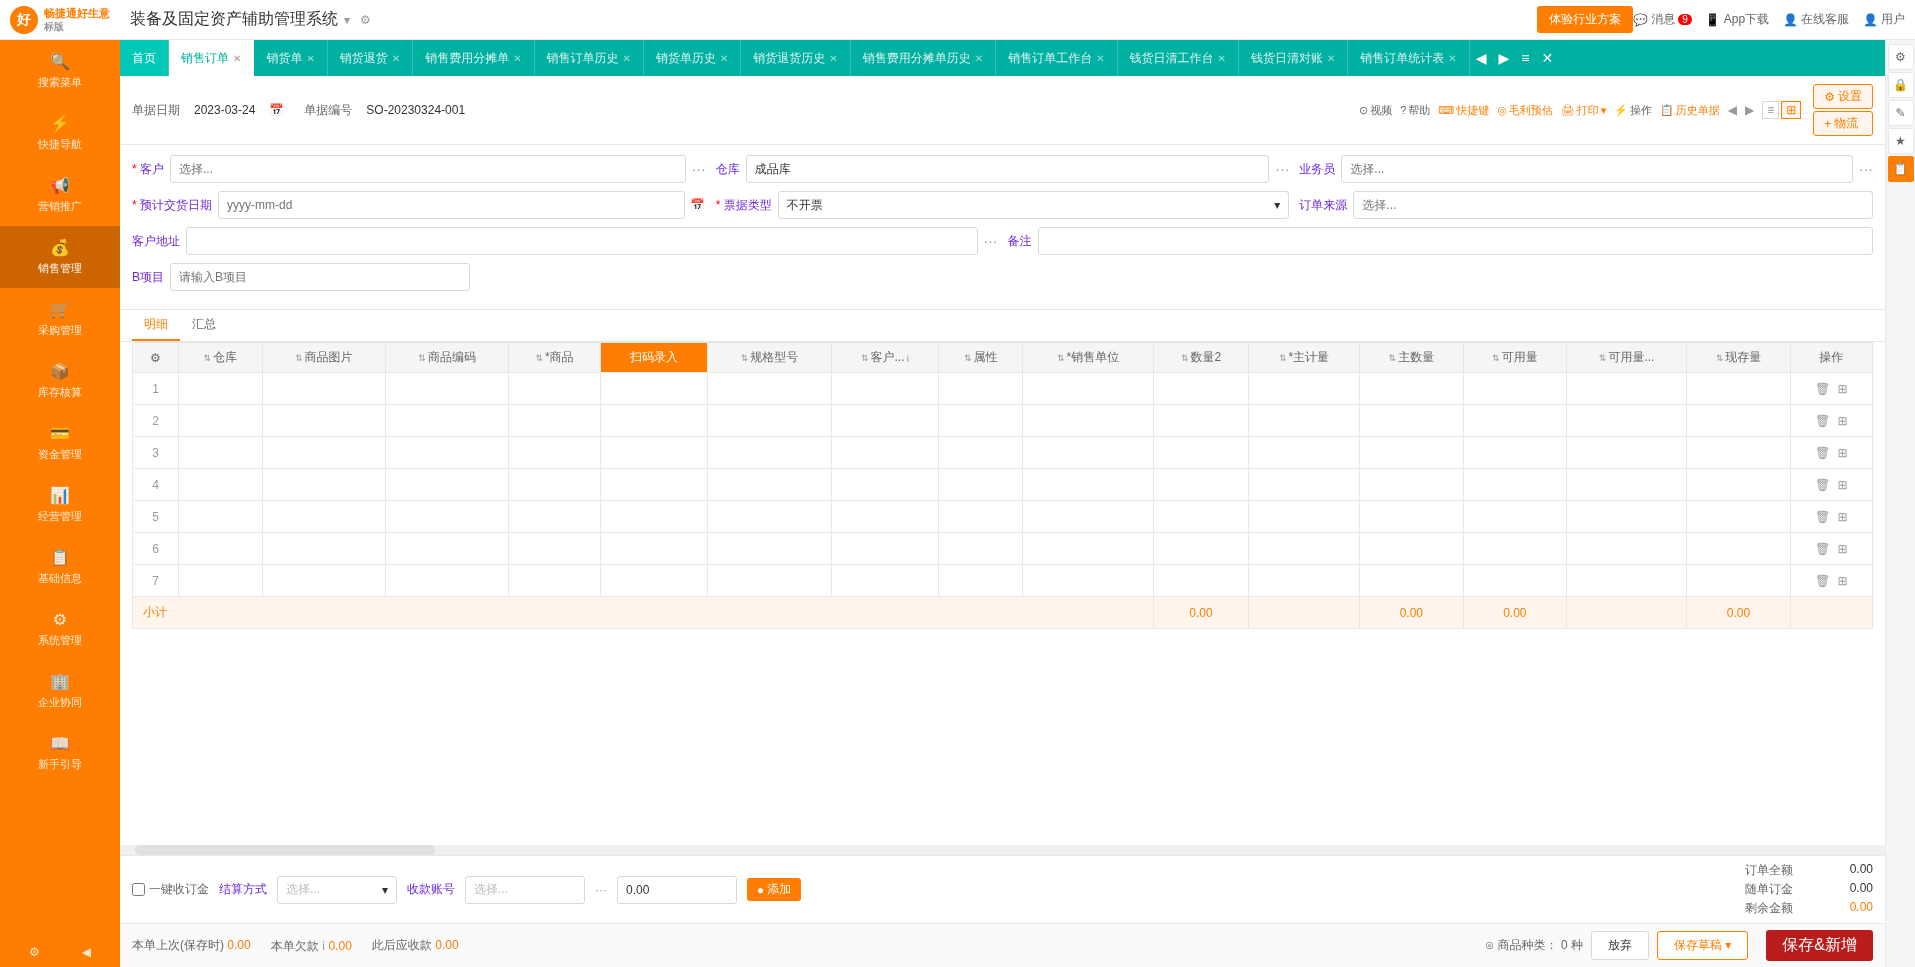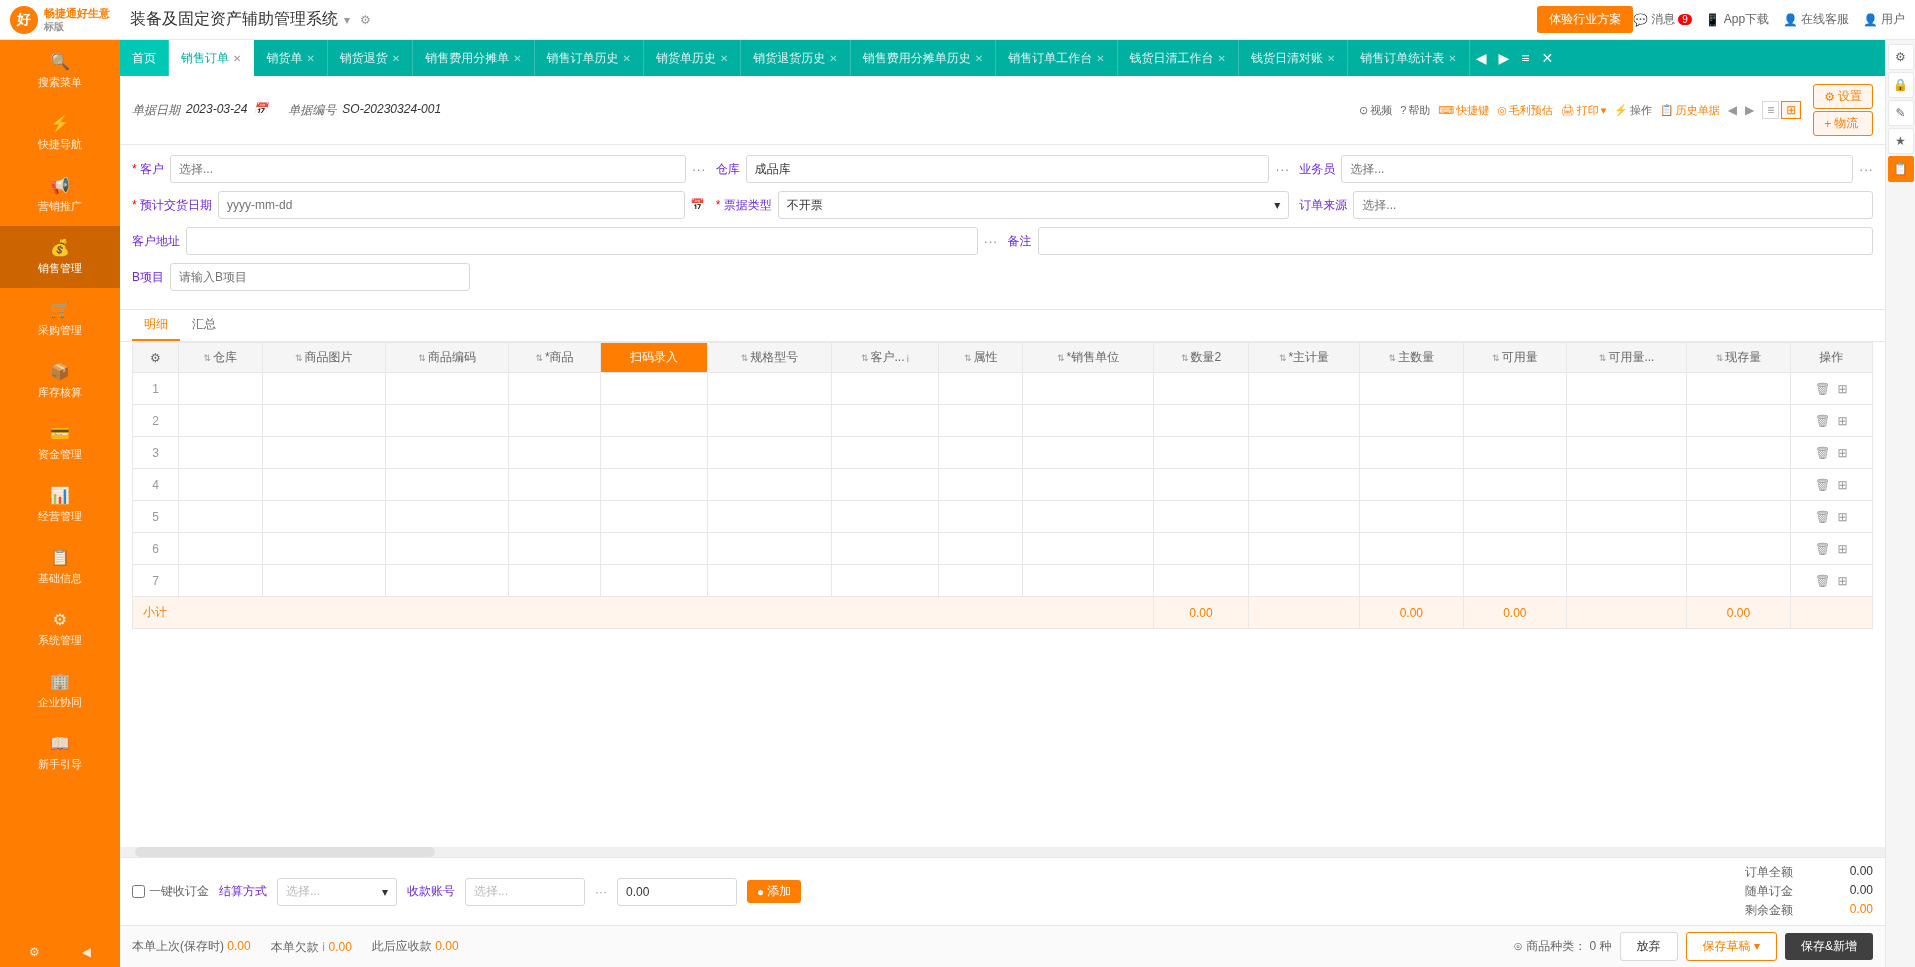--- a/index.html
+++ b/index.html
@@ -35,21 +35,21 @@
     .tab-item { height: 36px; padding: 0 12px; display: flex; align-items: center; gap: 4px; color: rgba(255,255,255,0.85); cursor: pointer; white-space: nowrap; font-size: 12px; border-right: 1px solid rgba(255,255,255,0.2); flex-shrink: 0; }
     .tab-item.active { background: #fff; color: #00b0a0; }
     .tab-item.home { background: #00c8b4; color: #fff; }
     .tab-close { font-size: 10px; color: rgba(255,255,255,0.6); cursor: pointer; }
     .tab-item.active .tab-close { color: #999; }
     .tab-nav-btn { color: #fff; padding: 0 6px; cursor: pointer; font-size: 14px; }
 
     
     .form-header { display: flex; align-items: center; padding: 8px 12px; background: #fff; border-bottom: 1px solid #e8e8e8; gap: 20px; flex-wrap: wrap; }
     .form-header-actions { margin-left: auto; display: flex; gap: 8px; align-items: center; }
-    .form-field { display: flex; align-items: flex-start; gap: 6px; font-style: italic; }
+    .form-field { display: flex; align-items: center; gap: 14px; }
     .form-label { color: #666; white-space: nowrap; }
     .form-value { color: #333; font-weight: 500; }
     .action-link { color: #666; font-size: 11px; cursor: pointer; display: flex; align-items: center; gap: 2px; }
     .action-link.orange { color: #ff7d00; }
 
     
     .form-body { padding: 10px 12px; background: #fff; border-bottom: 1px solid #e8e8e8; }
     .form-row { display: flex; align-items: center; margin-bottom: 8px; gap: 10px; }
     .field-group { display: flex; align-items: center; gap: 6px; flex: 1; }
     .field-label { color: #6d28d9; white-space: nowrap; min-width: fit-content; }
@@ -76,21 +76,21 @@
     .subtotal-label { color: #ff7d00; font-weight: 600; text-align: left; padding-left: 10px; }
     .subtotal-value { color: #ff7d00; font-weight: 600; }
 
     
     .page-footer { padding: 6px 12px; border-top: 1px solid #e8e8e8; background: #fafafa; display: flex; align-items: center; gap: 20px; flex-shrink: 0; }
     .footer-info { display: flex; gap: 20px; }
     .footer-item { color: #666; }
     .footer-value { color: #ff7d00; }
     .footer-actions { margin-left: auto; display: flex; gap: 8px; align-items: center; }
     .btn-default { border: 1px solid #d9d9d9; background: #fff; padding: 5px 16px; border-radius: 3px; cursor: pointer; color: #333; font-size: 12px; }
-    .btn-success { background: #404040; color: #fff; border: none; padding: 5px 16px; border-radius: 3px; cursor: pointer; font-size: 12px; }
+    .btn-success { background: #b91c1c; color: #fff; border: none; padding: 5px 16px; border-radius: 3px; cursor: pointer; font-size: 16px; margin-left: 10px; }
 
     
     .right-sidebar { width: 30px; background: #f5f5f5; border-left: 1px solid #e8e8e8; display: flex; flex-direction: column; align-items: center; padding: 4px 0; gap: 2px; flex-shrink: 0; }
     .right-icon { width: 26px; height: 26px; display: flex; align-items: center; justify-content: center; cursor: pointer; color: #666; border: 1px solid #e8e8e8; background: #fff; border-radius: 2px; font-size: 12px; }
 
     
     .payment-row { padding: 6px 12px; display: flex; align-items: center; gap: 10px; border-top: 1px solid #e8e8e8; background: #fff; flex-shrink: 0; }
 
     
     .checkbox-label { display: flex; align-items: center; gap: 4px; cursor: pointer; color: #666; }

